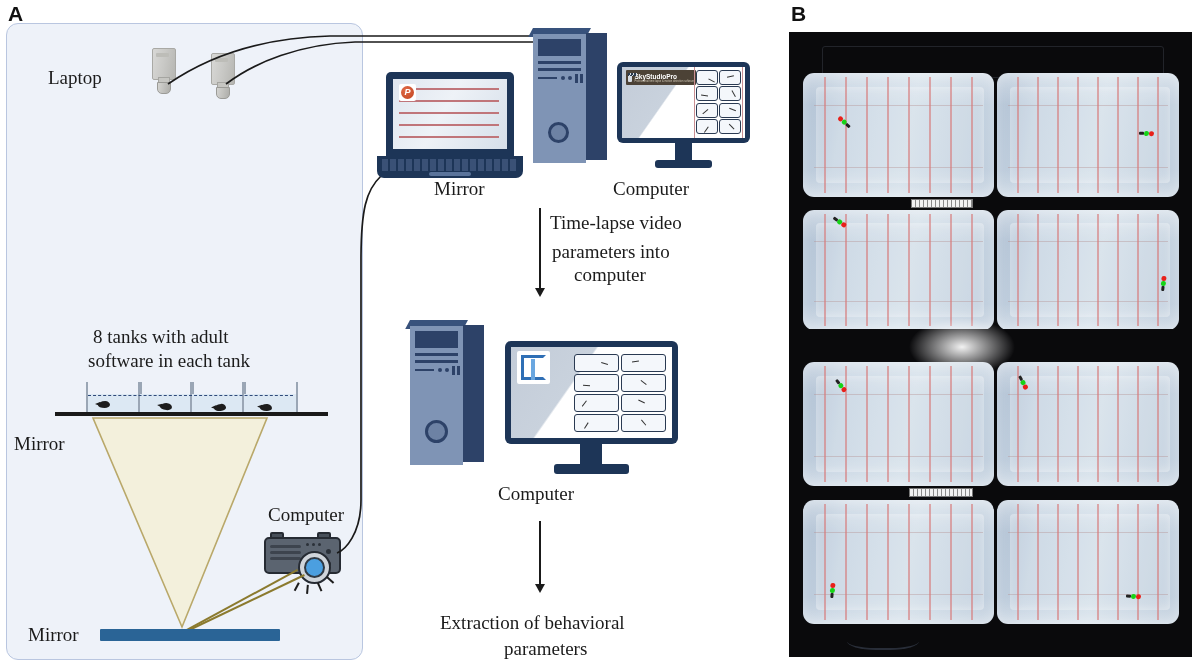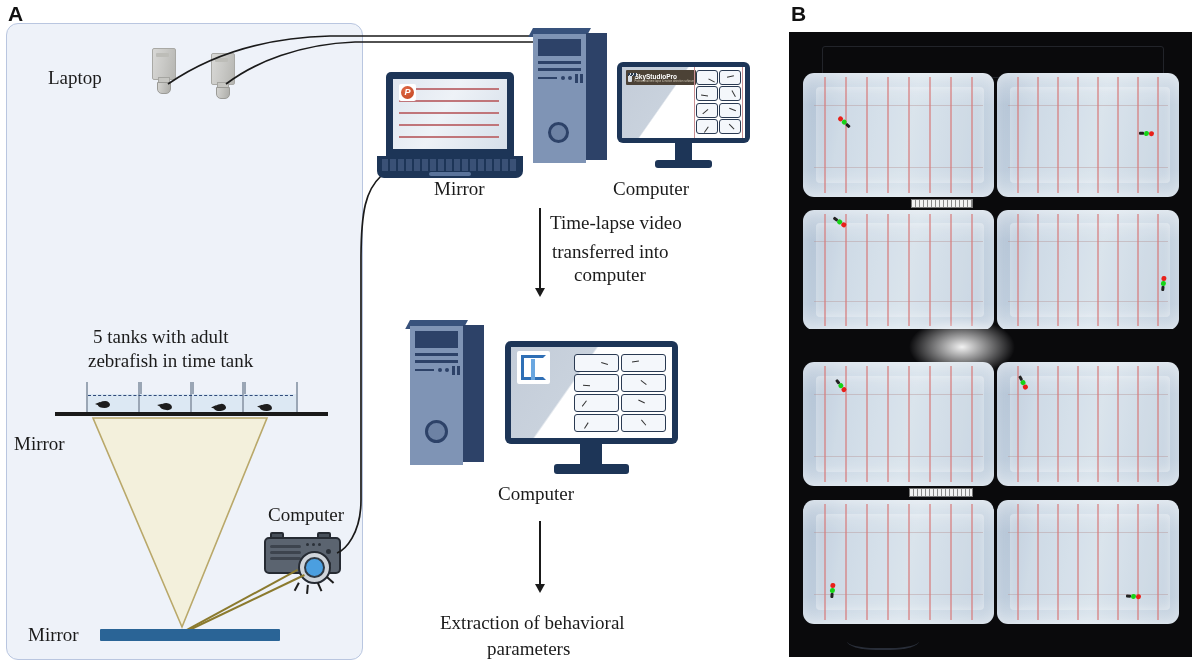--- a/index.html
+++ b/index.html
@@ -184,22 +184,22 @@
   <div class="cam-neck"></div>
   <div class="cam-lens"></div>
 </div>
 <div class="camera" style="left:211px;top:53px;">
   <div class="cam-body"></div>
   <div class="cam-neck"></div>
   <div class="cam-lens"></div>
 </div>
 <div class="lbl" style="left:48px;top:67px;">Laptop</div>
 
-<div class="lbl ctr" style="left:93px;top:326px;">5 tanks with adult</div>
-<div class="lbl ctr" style="left:88px;top:350px;">zebrafish in time tank</div>
+<div class="lbl ctr" style="left:93px;top:326px;">8 tanks with adult</div>
+<div class="lbl ctr" style="left:88px;top:350px;">software in each tank</div>
 
 <svg id="beam" style="left:80px;top:415px;width:200px;height:215px;">
   <polygon points="13,3 187,3 102,212" fill="#f3f0dc" stroke="#b9a86a" stroke-width="1.6"></polygon>
 </svg>
 
 <div class="tank-cell" style="left:86px;top:382px;width:52px;height:30px;">
   <div class="tank-water"></div>
 </div>
 <div class="tank-cell" style="left:138px;top:382px;width:52px;height:30px;">
   <div class="tank-water"></div>
@@ -328,21 +328,21 @@
     </div>
   </div>
   <div class="mon-neck" style="left:58px;top:81px;width:17px;height:19px;"></div>
   <div class="mon-foot" style="left:38px;top:98px;width:57px;height:8px;"></div>
 </div>
 <div class="lbl" style="left:613px;top:178px;">Computer</div>
 
 <div class="arrow-line" style="left:539px;top:208px;height:82px;"></div>
 <div class="arrow-head" style="left:535px;top:288px;"></div>
 <div class="lbl" style="left:550px;top:212px;">Time-lapse video</div>
-<div class="lbl" style="left:552px;top:241px;">transferred into</div>
+<div class="lbl" style="left:552px;top:241px;">parameters into</div>
 <div class="lbl" style="left:574px;top:264px;">computer</div>
 
 <div class="device" style="left:410px;top:320px;">
   <div class="tw-top" style="position:absolute;left:0;top:0;width:58px;height:9px;transform:skewX(-28deg);transform-origin:0 0;"></div>
   <div class="tw-side" style="position:absolute;left:53px;top:5px;width:21px;height:137px;"></div>
   <div class="tw-front" style="position:absolute;left:0;top:6px;width:53px;height:139px;"></div>
   <div class="tw-bay" style="position:absolute;left:5px;top:11px;width:43px;height:17px;"></div>
   <div class="tw-slim" style="position:absolute;left:5px;top:33px;width:43px;"></div>
   <div class="tw-slim" style="position:absolute;left:5px;top:40px;width:43px;"></div>
   <div class="tw-slim" style="position:absolute;left:5px;top:49px;width:19px;height:2px;"></div>
@@ -387,21 +387,21 @@
     </div>
   </div>
   <div class="mon-neck" style="left:75px;top:103px;width:22px;height:23px;"></div>
   <div class="mon-foot" style="left:49px;top:123px;width:75px;height:10px;"></div>
 </div>
 <div class="lbl" style="left:498px;top:483px;">Computer</div>
 
 <div class="arrow-line" style="left:539px;top:521px;height:65px;"></div>
 <div class="arrow-head" style="left:535px;top:584px;"></div>
 <div class="lbl" style="left:440px;top:612px;">Extraction of behavioral</div>
-<div class="lbl" style="left:487px;top:638px;">parameters</div>
+<div class="lbl" style="left:504px;top:638px;">parameters</div>
 
 <div class="panel-letter" style="left:791px;top:2px;">B</div>
 
 <div id="panel-b-photo">
 
   <div class="outline-top" style="left:33px;top:14px;width:340px;height:30px;"></div>
 
   <div class="photo-tank" style="left:14px;top:41px;width:191px;height:124px;">
     <div class="inner"></div>
     <div class="phline" style="top:26%;"></div>

